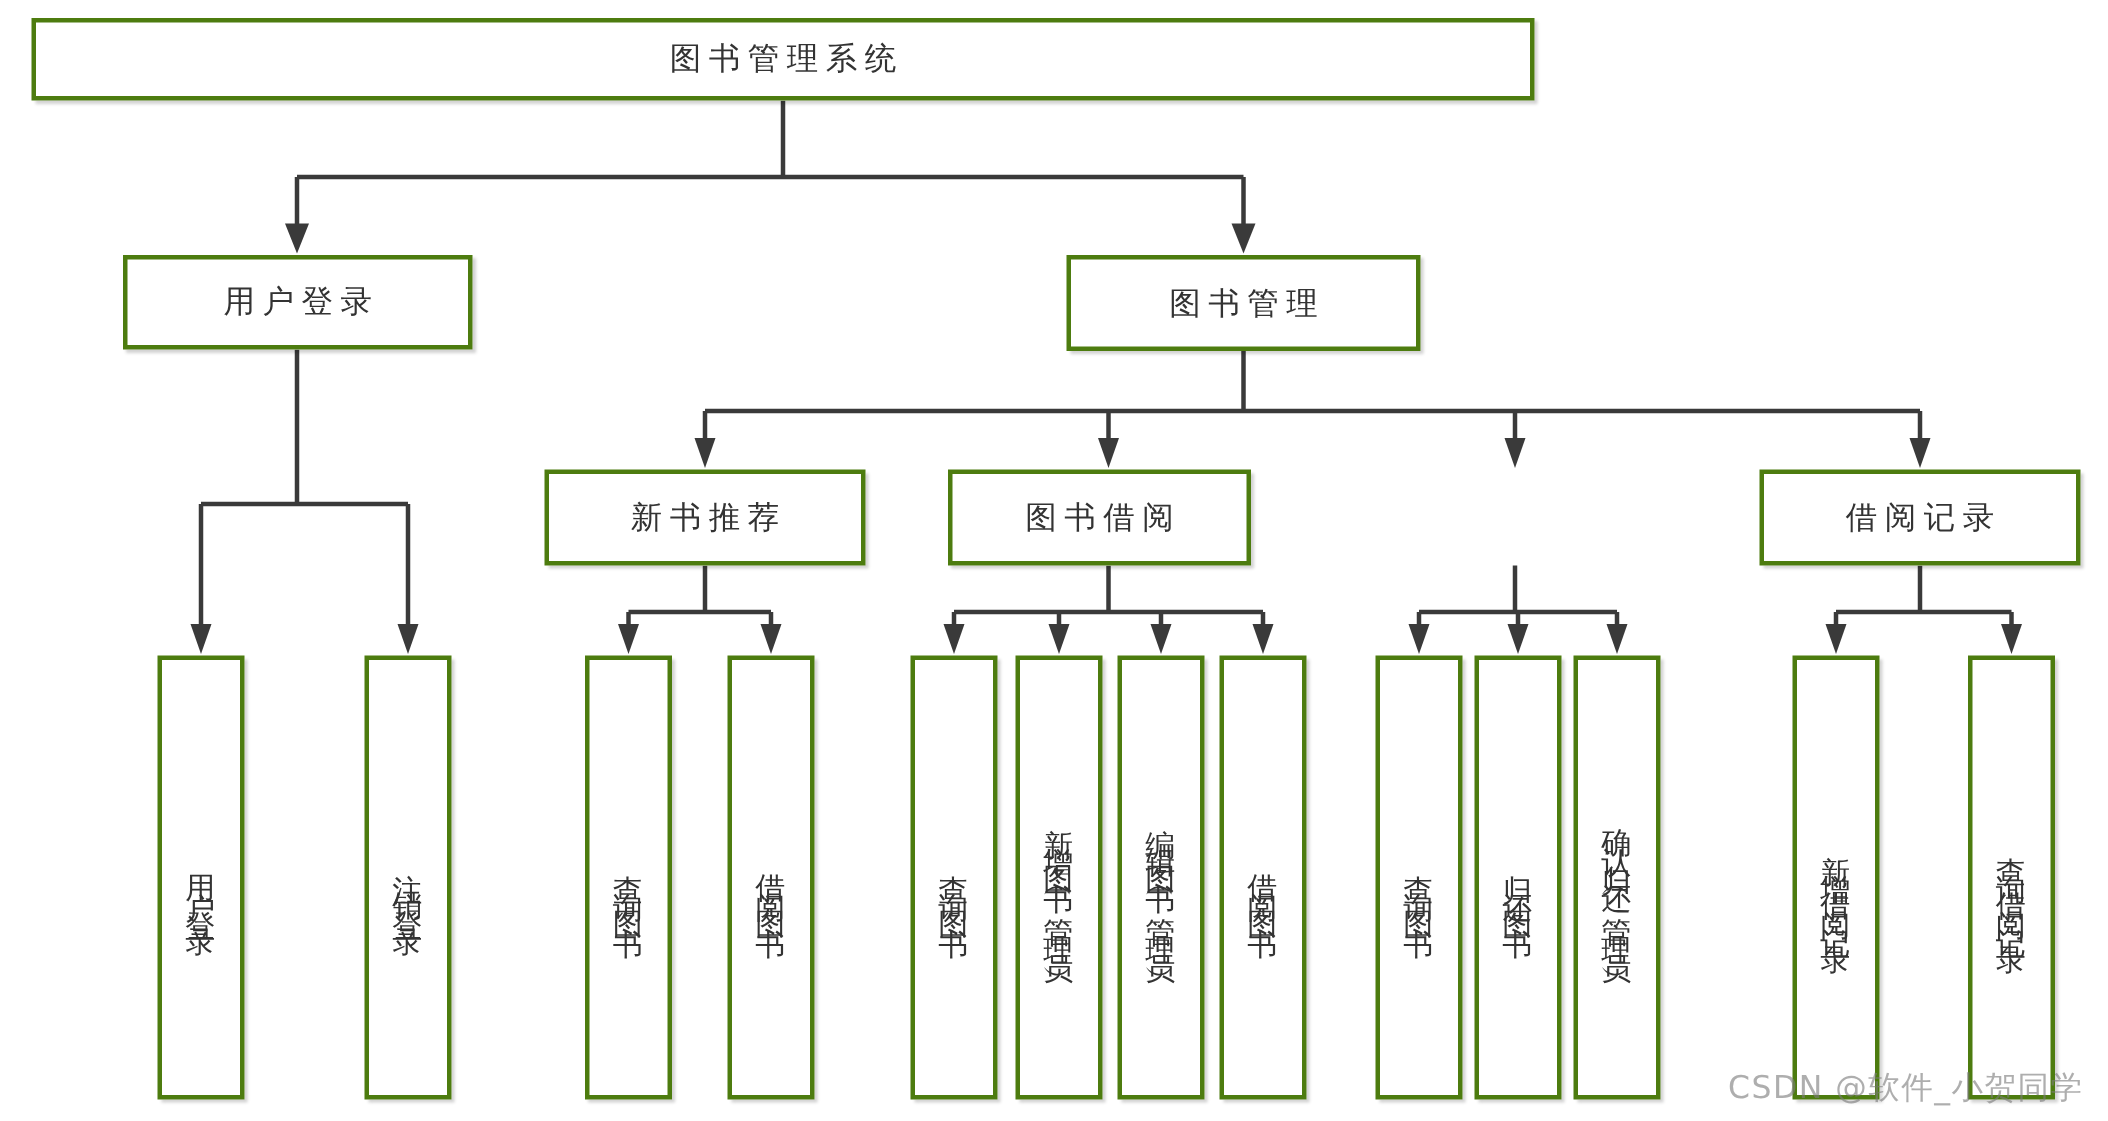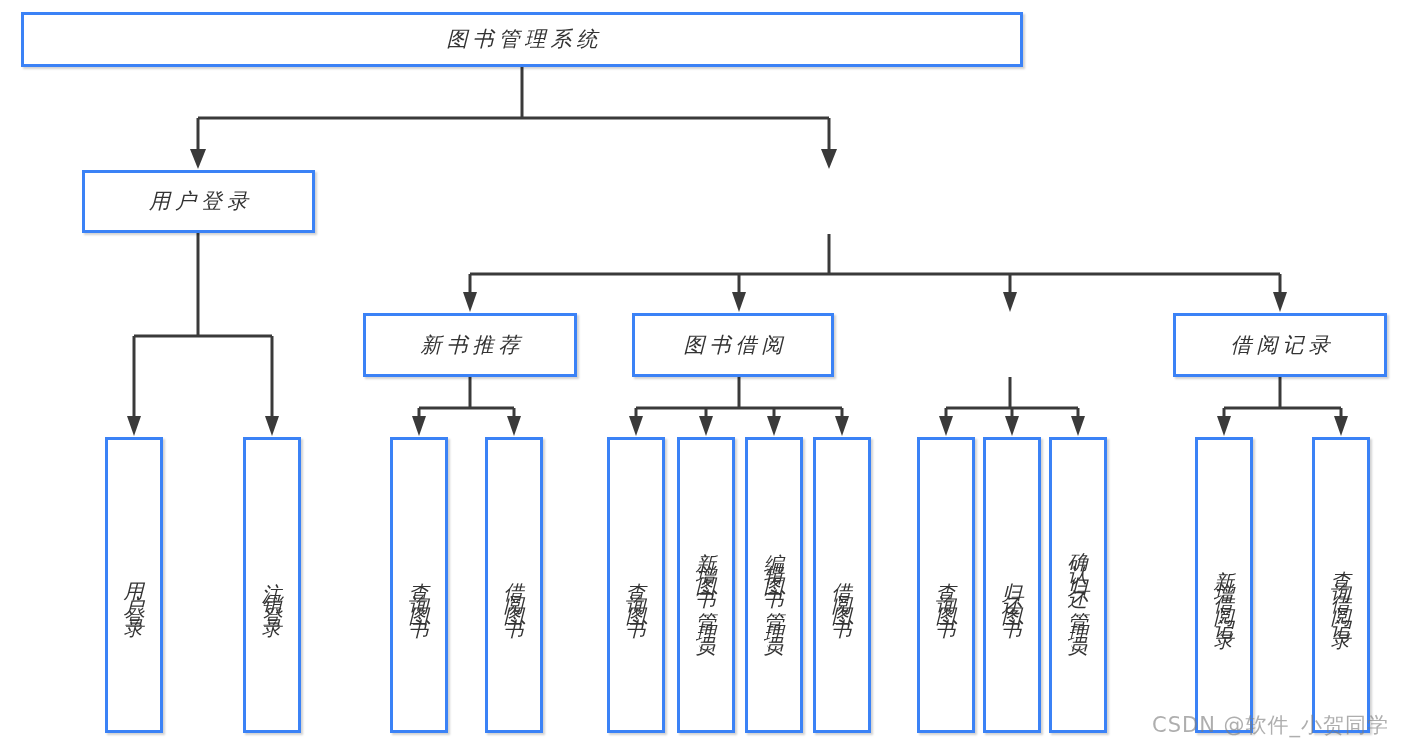--- a/index.html
+++ b/index.html
@@ -8,25 +8,24 @@
     width:1405px; height:747px;
     background:#ffffff;
     font-family:"DejaVu Sans","Liberation Sans",sans-serif;
     overflow:hidden;
   }
   svg.wires { position:absolute; left:0; top:0; }
   .node {
     position:absolute;
     box-sizing:border-box;
     background:#ffffff;
-    border:3px solid #3b82f6;
+    border:3px solid #4d7c0f;
     display:flex; align-items:center; justify-content:center;
     color:#333333;
     box-shadow:2px 2px 2px rgba(0,0,0,0.18);
-    font-style:italic;
   }
   .hbox .lbl {
     font-size:21px;
     letter-spacing:5px;
     padding-left:5px;       
     white-space:nowrap;
     line-height:1;
   }
   .vbox .lbl {
     writing-mode:vertical-rl;
@@ -133,20 +132,23 @@
     </g>
   </svg>
 
   <div class="node hbox" style="left:21px; top:12px; width:1002px; height:55px;">
     <span class="lbl">图书管理系统</span>
   </div>
 
   <div class="node hbox" style="left:82px; top:170px; width:233px; height:63px;">
     <span class="lbl">用户登录</span>
   </div>
+  <div class="node hbox" style="left:711px; top:170px; width:236px; height:64px;">
+    <span class="lbl">图书管理</span>
+  </div>
 
   <div class="node hbox" style="left:363px; top:313px; width:214px; height:64px;">
     <span class="lbl">新书推荐</span>
   </div>
   <div class="node hbox" style="left:632px; top:313px; width:202px; height:64px;">
     <span class="lbl">图书借阅</span>
   </div>
   <div class="node hbox" style="left:1173px; top:313px; width:214px; height:64px;">
     <span class="lbl">借阅记录</span>
   </div>

